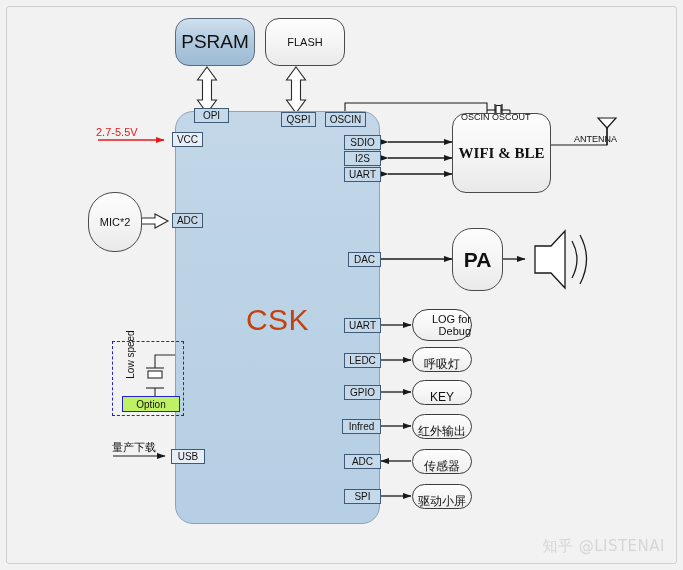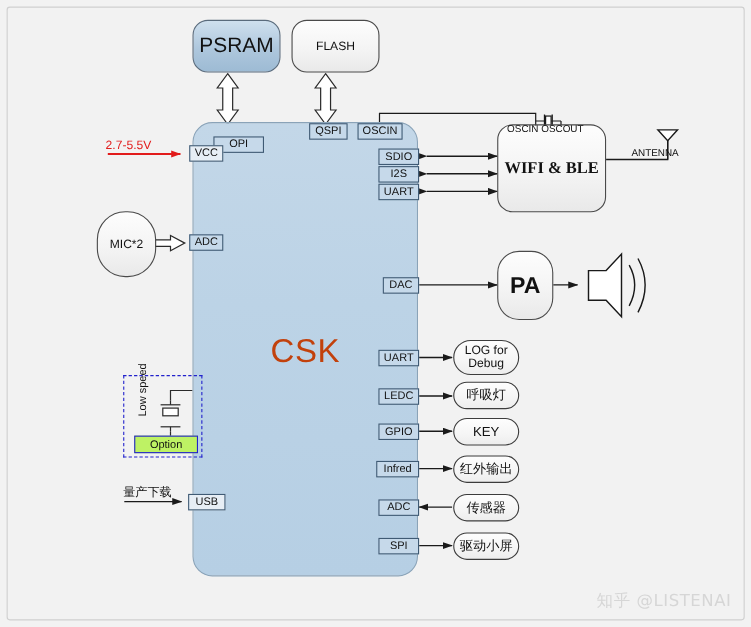--- a/index.html
+++ b/index.html
@@ -36,20 +36,21 @@
   }
   .rr{
     border:1px solid #4a4a4a;
     border-radius:14px;
     background:linear-gradient(180deg,#fdfdfd 0%,#f4f4f4 55%,#e9e9e9 100%);
   }
   .pill{
     border:1px solid #3c3c3c;
     border-radius:999px;
     background:linear-gradient(180deg,#fdfdfd 0%,#f5f5f5 60%,#ededed 100%);
+    align-items:flex-end;
   }
   .blue-rr{
     border:1px solid #5a6b7c;
     border-radius:14px;
     background:linear-gradient(180deg,#cfe0ee 0%,#aec7dd 55%,#9dbbd4 100%);
   }
 
   
   #chip{
     position:absolute;
@@ -255,21 +256,21 @@
   <div id="chip-label">CSK</div>
 
   <div class="node blue-rr f19" style="left:175px;top:18px;width:80px;height:48px;">
     <span>PSRAM</span>
   </div>
 
   <div class="node rr f11" style="left:265px;top:18px;width:80px;height:48px;">
     <span>FLASH</span>
   </div>
 
-  <div class="pin" style="left:194px;top:124px;width:46px;">
+  <div class="pin" style="left:194px;top:108px;width:35px;">
     <span>OPI</span>
   </div>
   <div class="pin" style="left:281px;top:112px;width:35px;">
     <span>QSPI</span>
   </div>
   <div class="pin" style="left:325px;top:112px;width:41px;">
     <span>OSCIN</span>
   </div>
 
   <div class="tlabel red" style="left:96px;top:126px;">

